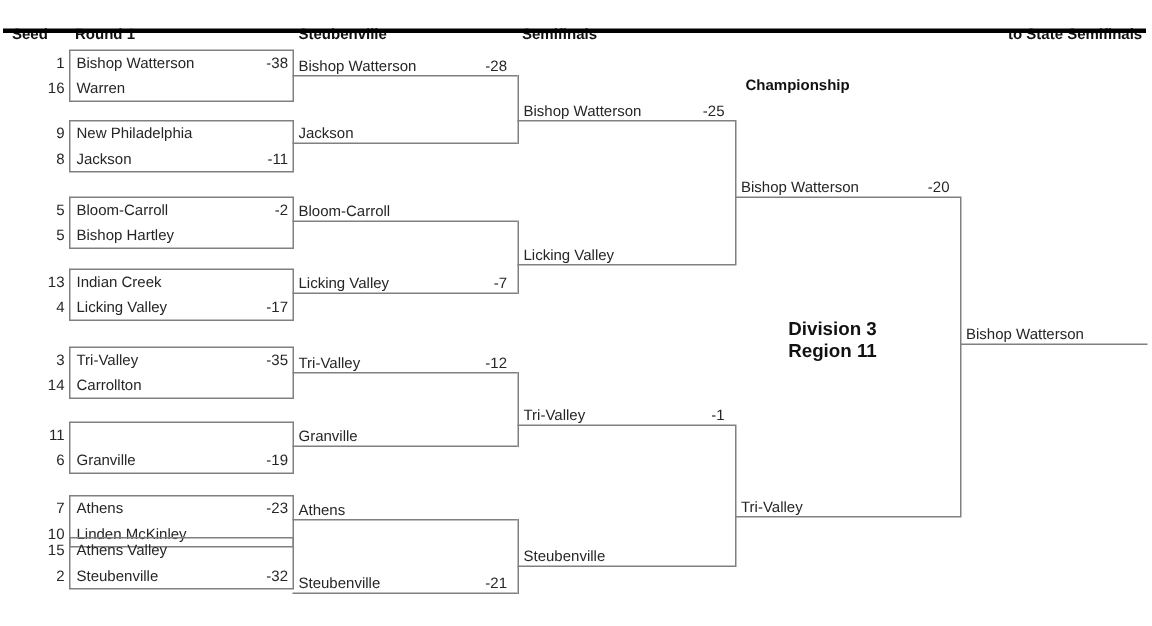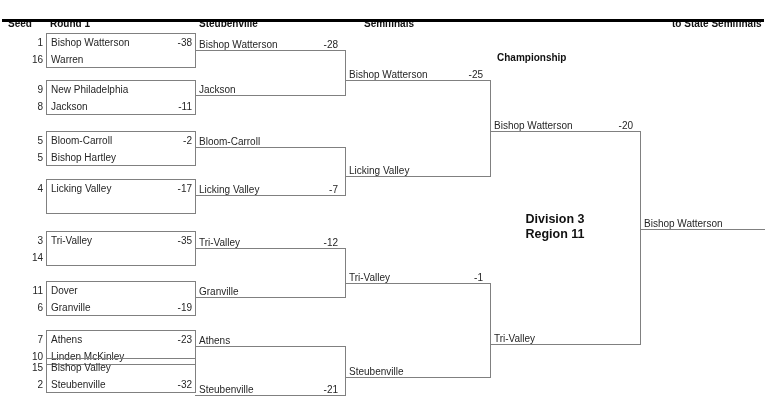--- a/index.html
+++ b/index.html
@@ -16,21 +16,21 @@
     position:relative;overflow:hidden;
     font-size:10px;
   }
   .stage{position:absolute;inset:0;}
 
   
   .hdr{position:absolute;top:18px;font-weight:bold;font-size:10px;white-space:nowrap;color:#111;}
   .hdr.c-seed{left:8px;}
   .hdr.c-r1{left:50px;text-align:right;}
   .hdr.c-qf{left:199px;}
-  .hdr.c-sf{left:348px;margin-left:16px;}
+  .hdr.c-sf{left:348px;}
   .hdr.c-ch{left:497px;margin-top:34px;}
   .hdr.c-st{left:672px;}
   .rule{position:absolute;left:2px;top:19px;width:762px;height:3px;background:var(--rule);}
 
   
   .mbox{
     position:absolute;left:46px;width:150px;height:35px;
     box-sizing:border-box;border:1px solid var(--line);
     display:flex;flex-direction:column;justify-content:space-between;
     background:transparent;
@@ -110,42 +110,47 @@
     </div>
     <div class="trow">
       <span class="seed">5</span>
       <span class="nm">Bishop Hartley</span>
       <span class="sc"></span>
     </div>
   </div>
 
   <div class="mbox" style="top:179px">
     <div class="trow">
+      <span class="seed">13</span>
+      <span class="nm">Indian Creek</span>
+      <span class="sc"></span>
+    </div>
+    <div class="trow">
       <span class="seed">4</span>
       <span class="nm">Licking Valley</span>
       <span class="sc">-17</span>
     </div>
   </div>
 
   <div class="mbox" style="top:231px">
     <div class="trow">
       <span class="seed">3</span>
       <span class="nm">Tri-Valley</span>
       <span class="sc">-35</span>
     </div>
     <div class="trow">
       <span class="seed">14</span>
+      <span class="nm">Carrollton</span>
       <span class="sc"></span>
     </div>
   </div>
 
   <div class="mbox" style="top:281px">
     <div class="trow">
       <span class="seed">11</span>
-      <span class="nm">Dover</span>
       <span class="sc"></span>
     </div>
     <div class="trow">
       <span class="seed">6</span>
       <span class="nm">Granville</span>
       <span class="sc">-19</span>
     </div>
   </div>
 
   <div class="mbox" style="top:330px">
@@ -157,21 +162,21 @@
     <div class="trow">
       <span class="seed">10</span>
       <span class="nm">Linden McKinley</span>
       <span class="sc"></span>
     </div>
   </div>
 
   <div class="mbox" style="top:358px">
     <div class="trow">
       <span class="seed">15</span>
-      <span class="nm">Bishop Valley</span>
+      <span class="nm">Athens Valley</span>
       <span class="sc"></span>
     </div>
     <div class="trow">
       <span class="seed">2</span>
       <span class="nm">Steubenville</span>
       <span class="sc">-32</span>
     </div>
   </div>
 
   <div class="entry qf" style="top:36px">

